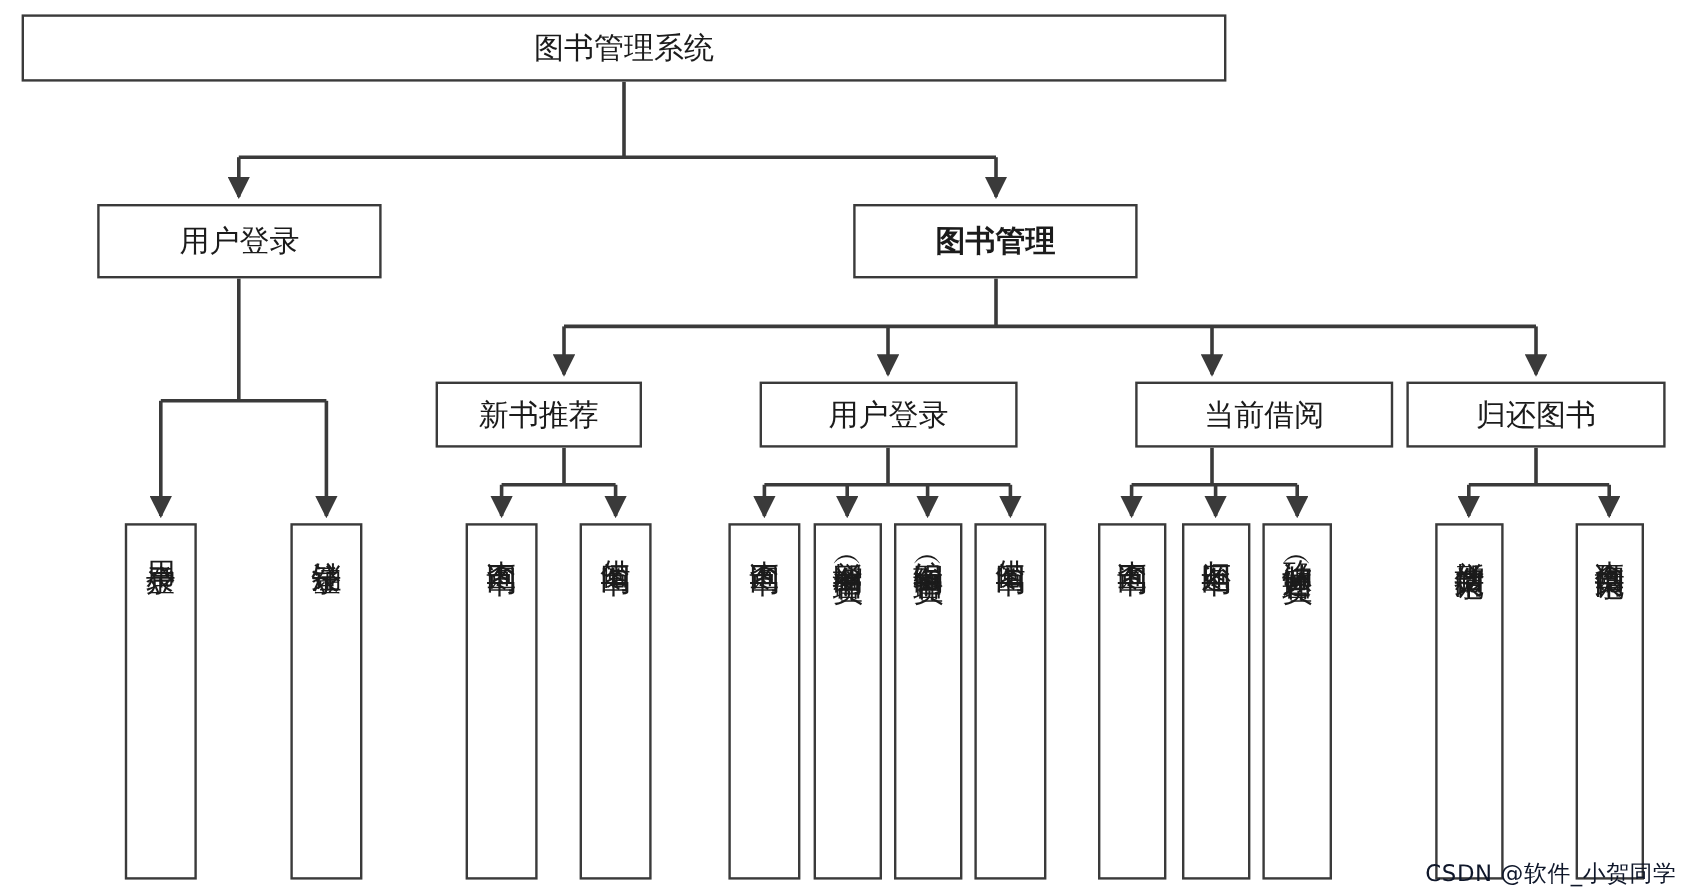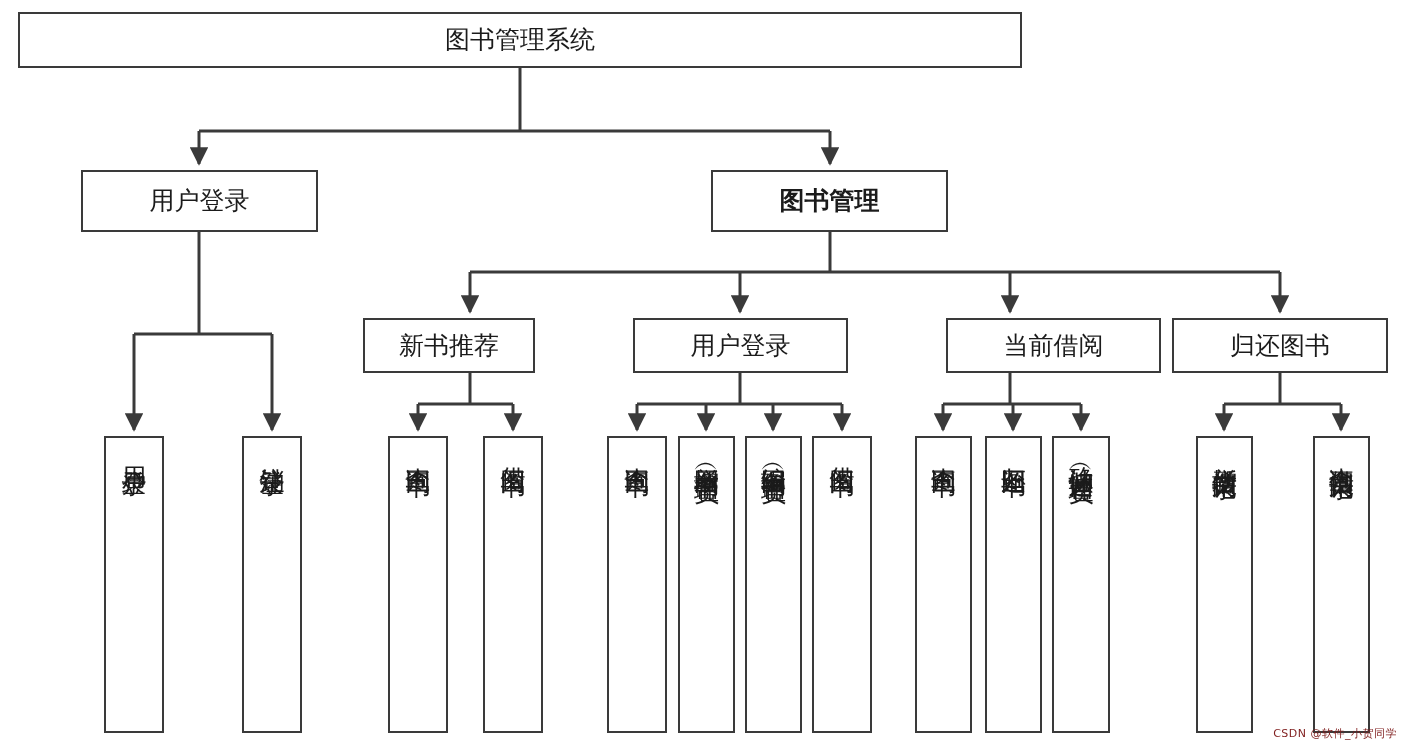--- a/index.html
+++ b/index.html
@@ -58,22 +58,22 @@
     text-orientation: upright;
     font-size: 25px;
     letter-spacing: 2px;
     line-height: 1;
     white-space: pre;
   }
   .watermark {
     position: absolute;
     right: 8px;
     bottom: 6px;
-    font-size: 11px;
-    color: #7f1d1d;
+    font-size: 19px;
+    color: #0f172a;
     letter-spacing: 0.5px;
     white-space: nowrap;
     font-family: "DejaVu Sans", "Liberation Sans", sans-serif;
   }
 </style>
 </head>
 <body>
 
 <div id="canvas">
 

